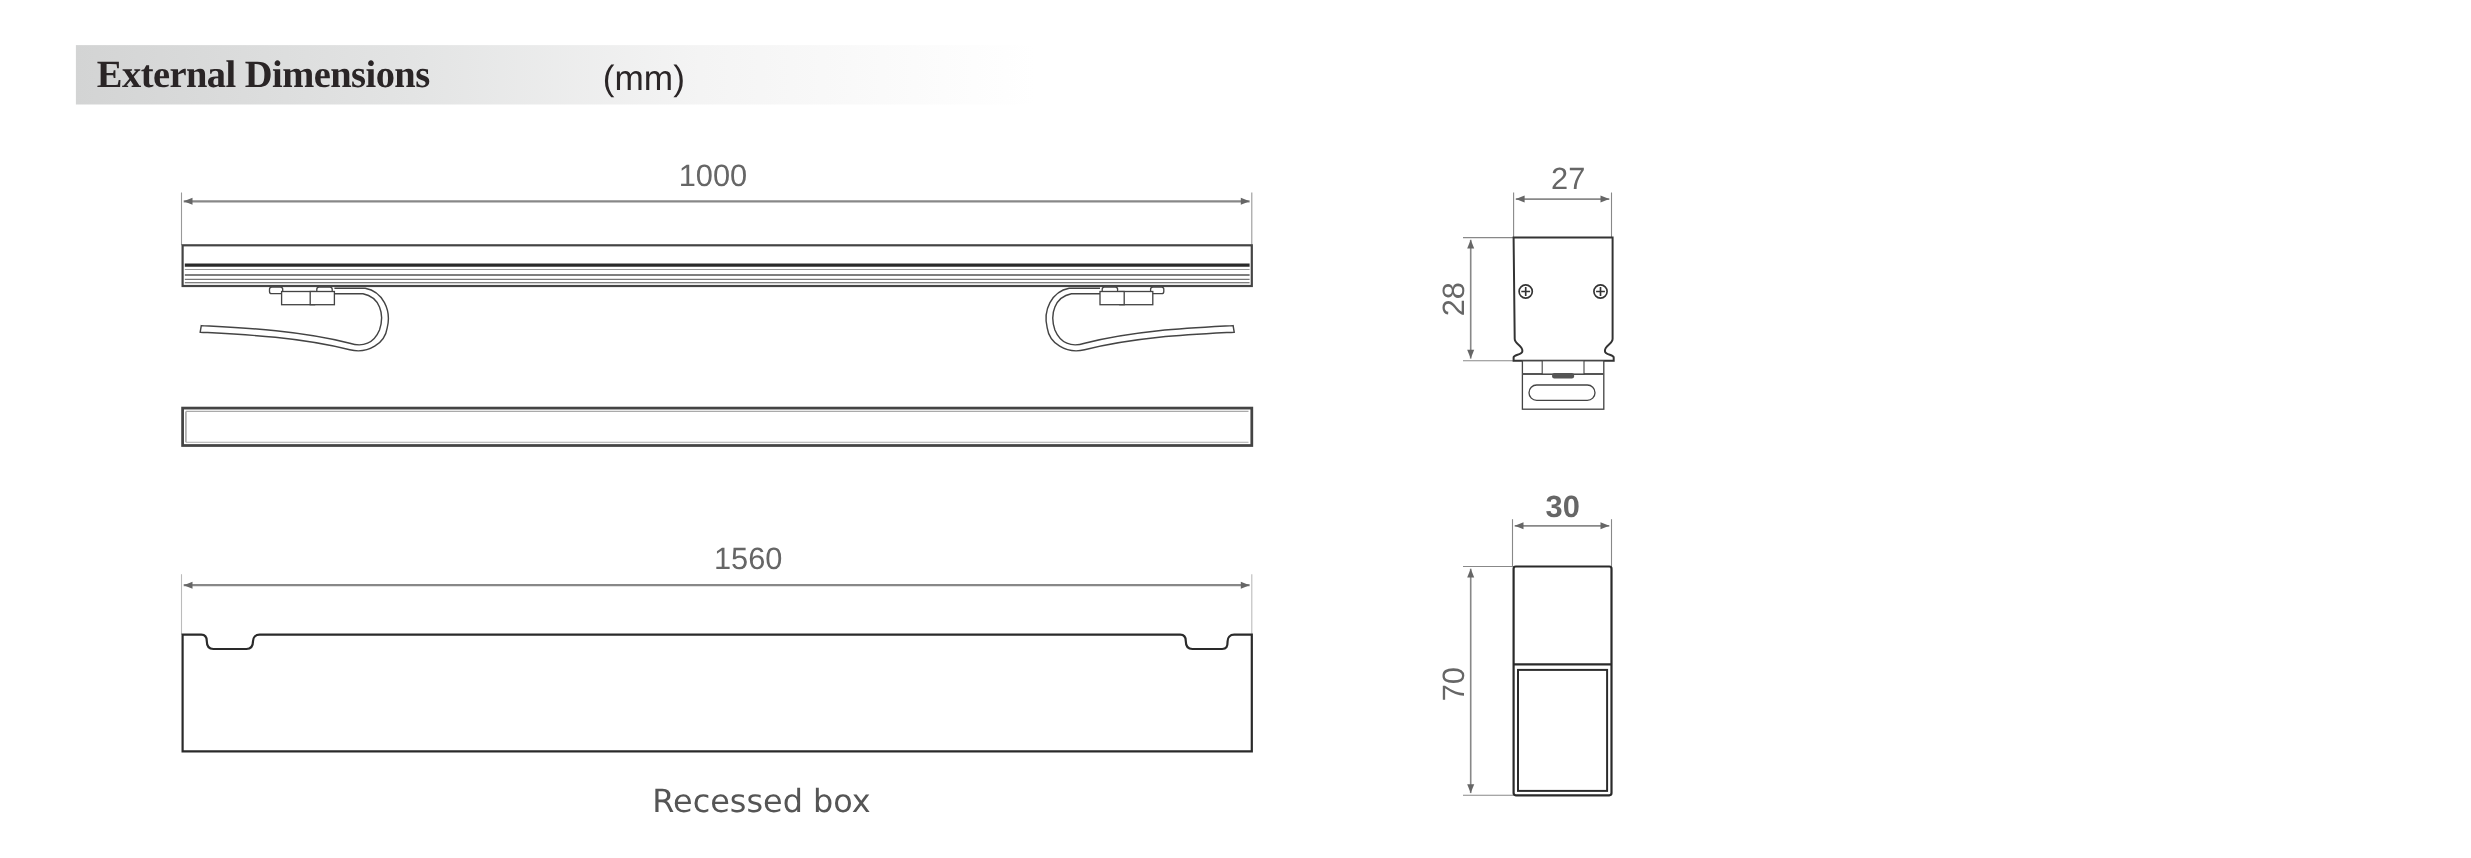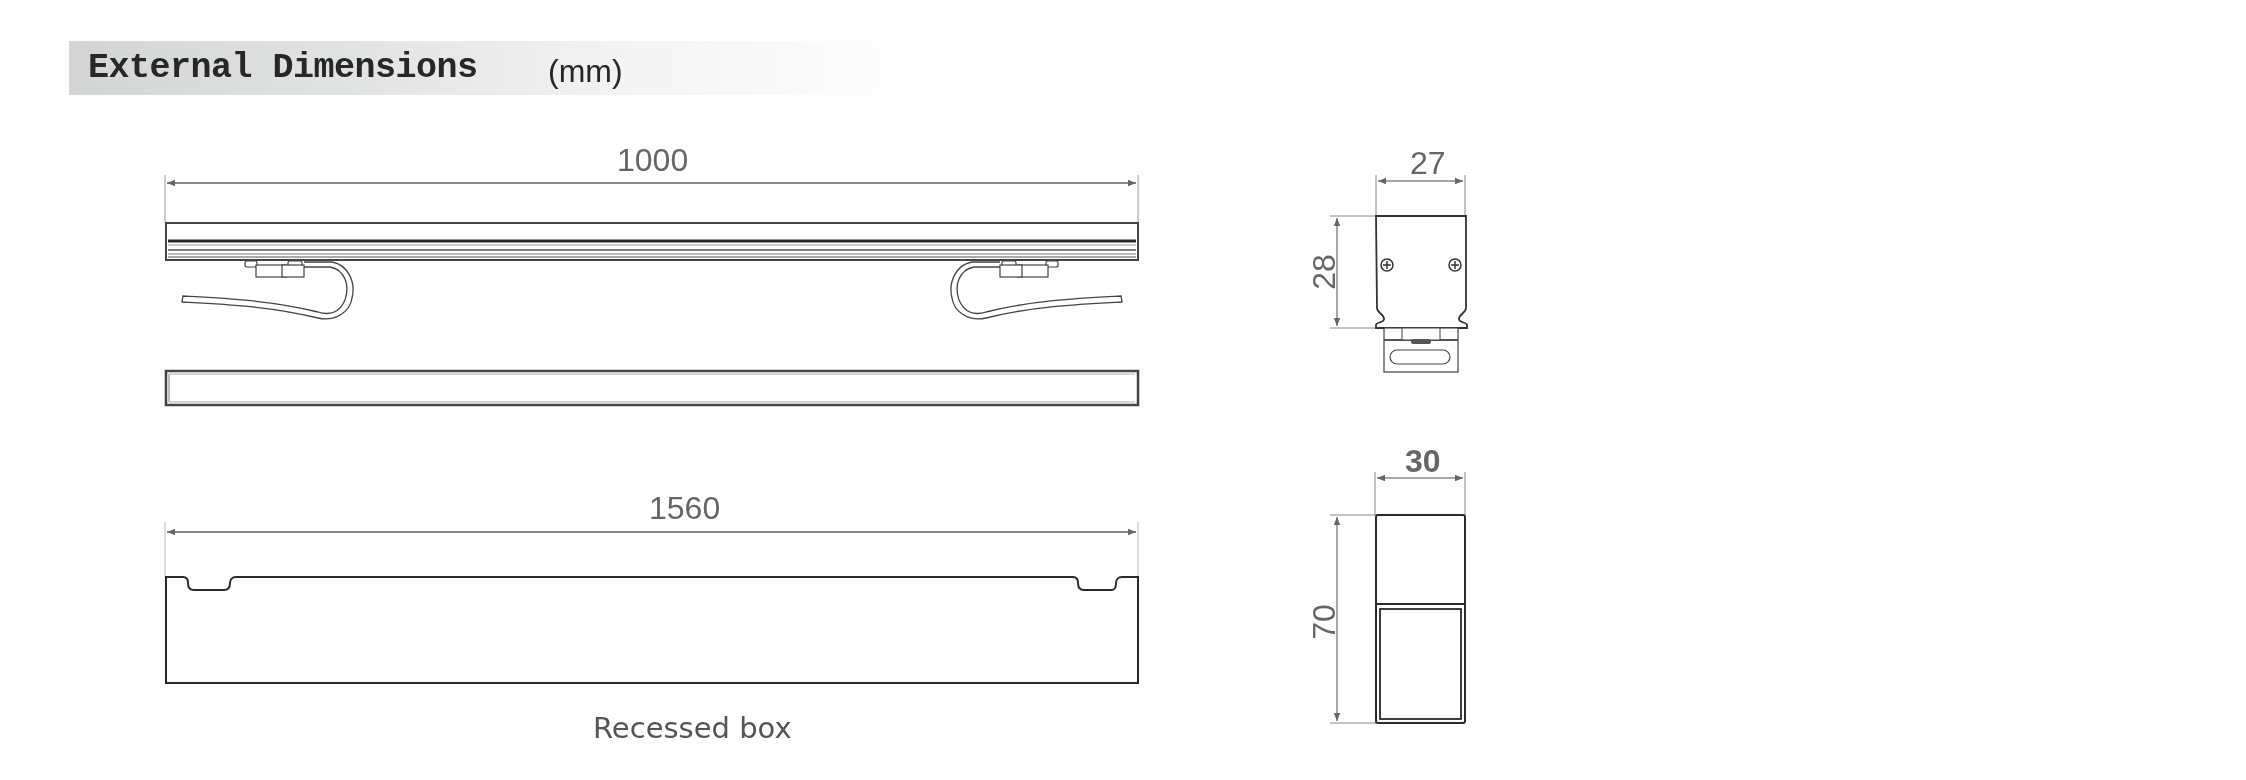--- a/index.html
+++ b/index.html
@@ -1,22 +1,22 @@
 <!DOCTYPE html>
 <html><head>
 <meta charset="utf-8">
 <style>
   html, body { margin:0; padding:0; background:#ffffff; }
   body { width:2246px; height:780px; position:relative; overflow:hidden; font-family:"Liberation Sans", sans-serif; }
   .header-bar { position:absolute; left:69px; top:41px; width:872px; height:54px;
     background:linear-gradient(to right, #d3d4d4 0%, #e3e4e4 35%, #f4f4f4 65%, #ffffff 100%); }
-  .header-title { position:absolute; left:88px; top:47px; font-size:35px; font-weight:bold; color:#2a2526; letter-spacing:-0.5px; line-height:42px; font-family:Liberation Mono, monospace; }
+  .header-title { position:absolute; left:88px; top:47px; font-size:35px; font-weight:bold; color:#2a2526; letter-spacing:-0.5px; line-height:42px; font-family:Liberation Serif, serif; }
   .header-unit { position:absolute; left:548px; top:55px; font-size:32px; color:#2a2526; line-height:32px; font-family:"Liberation Sans", sans-serif; }
   svg.drawing { position:absolute; left:0; top:0; }
-  .dim-text { position:absolute; color:#666666; font-size:32px; line-height:36px; font-family:"Liberation Sans", sans-serif; }
+  .dim-text { position:absolute; color:#666666; font-size:28px; line-height:36px; font-family:"Liberation Sans", sans-serif; }
   .caption { position:absolute; color:#555555; font-size:29px; line-height:34px; font-family:"DejaVu Sans", sans-serif; }
 </style>
 </head>
 <body>
 
 <div class="header-bar"></div>
 <div class="header-title">External Dimensions</div>
 <div class="header-unit">(mm)</div>
 
 <svg class="drawing" width="2246" height="780" viewBox="0 0 2246 780">

